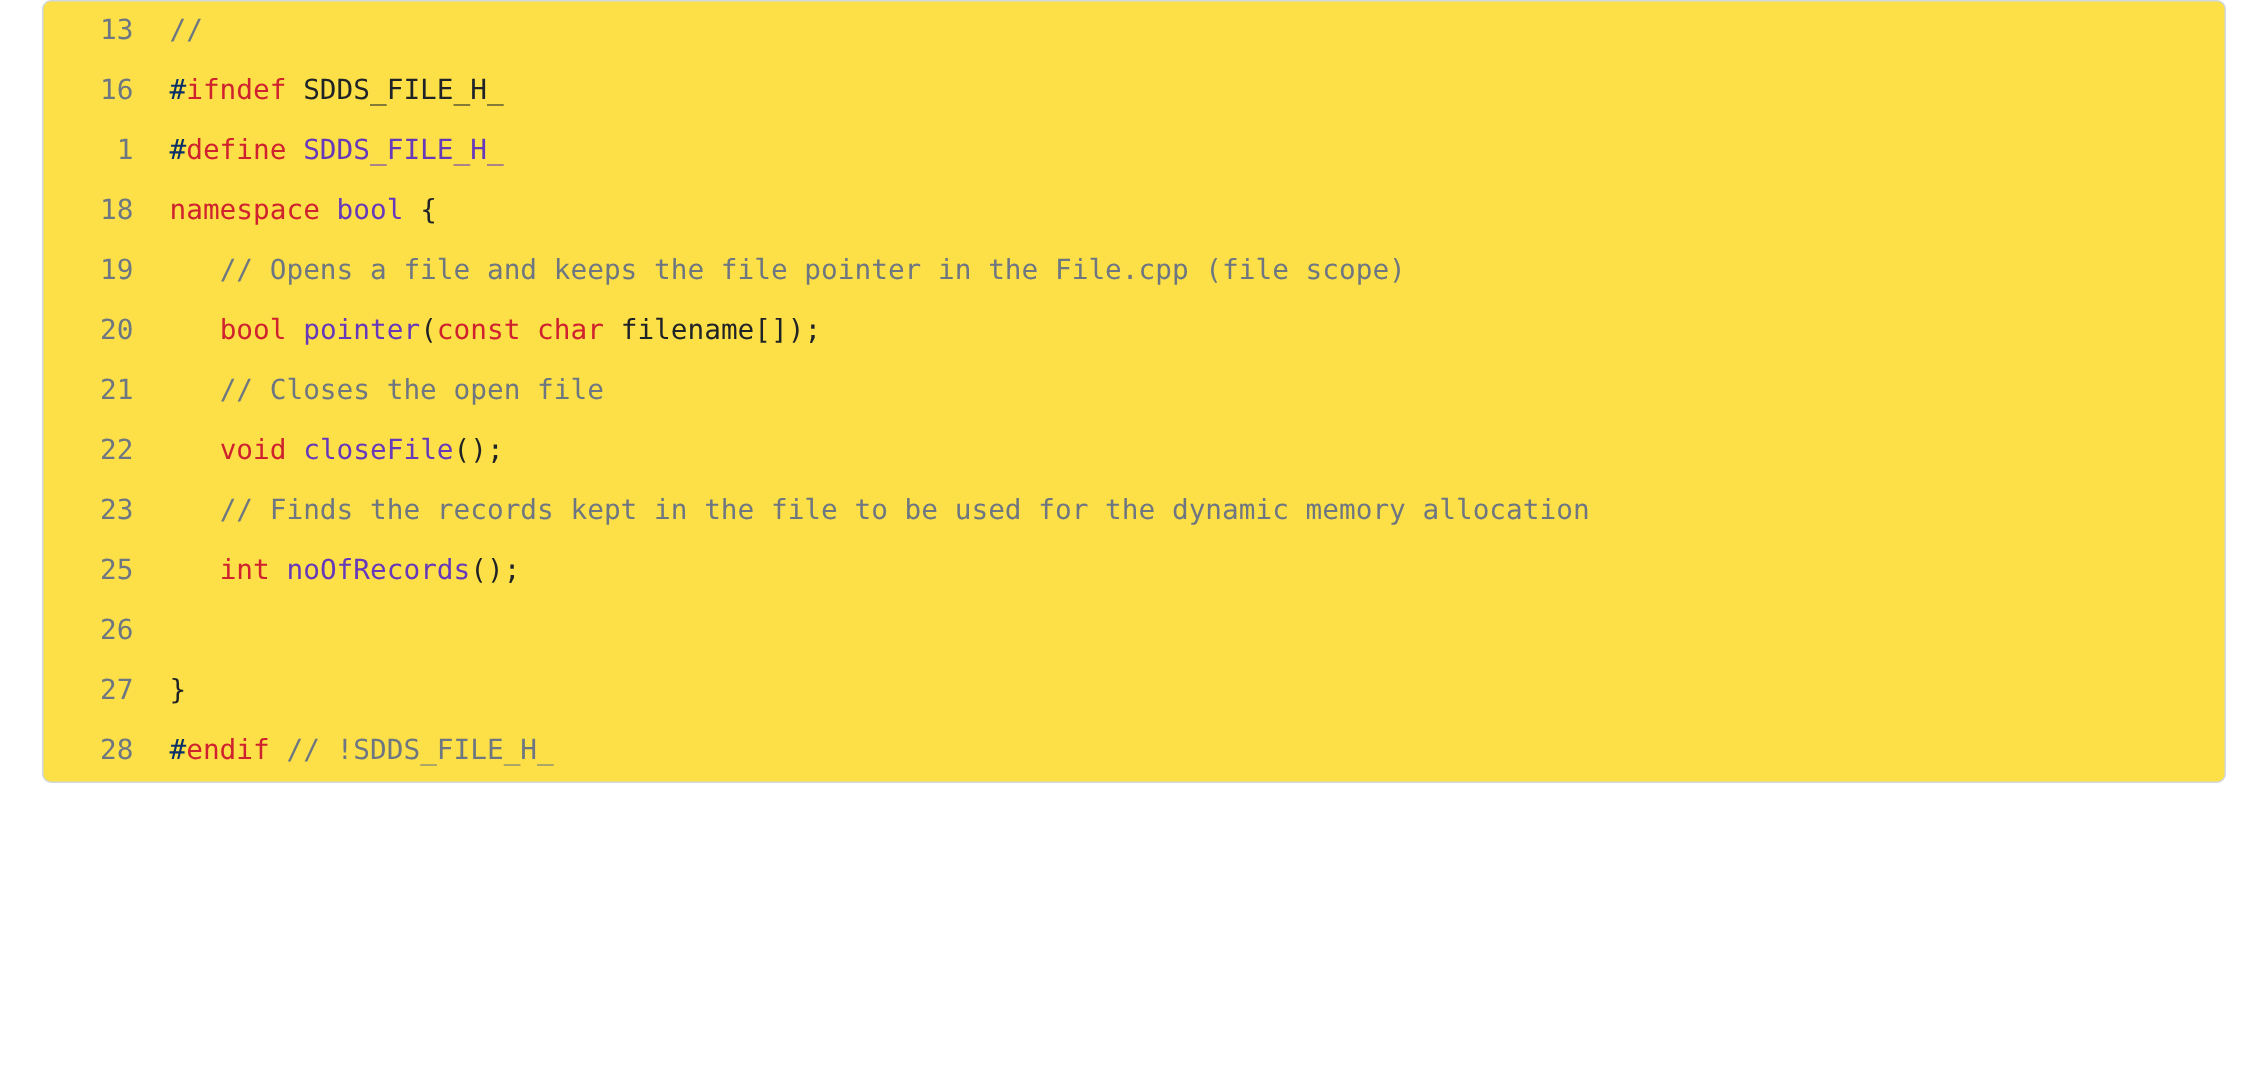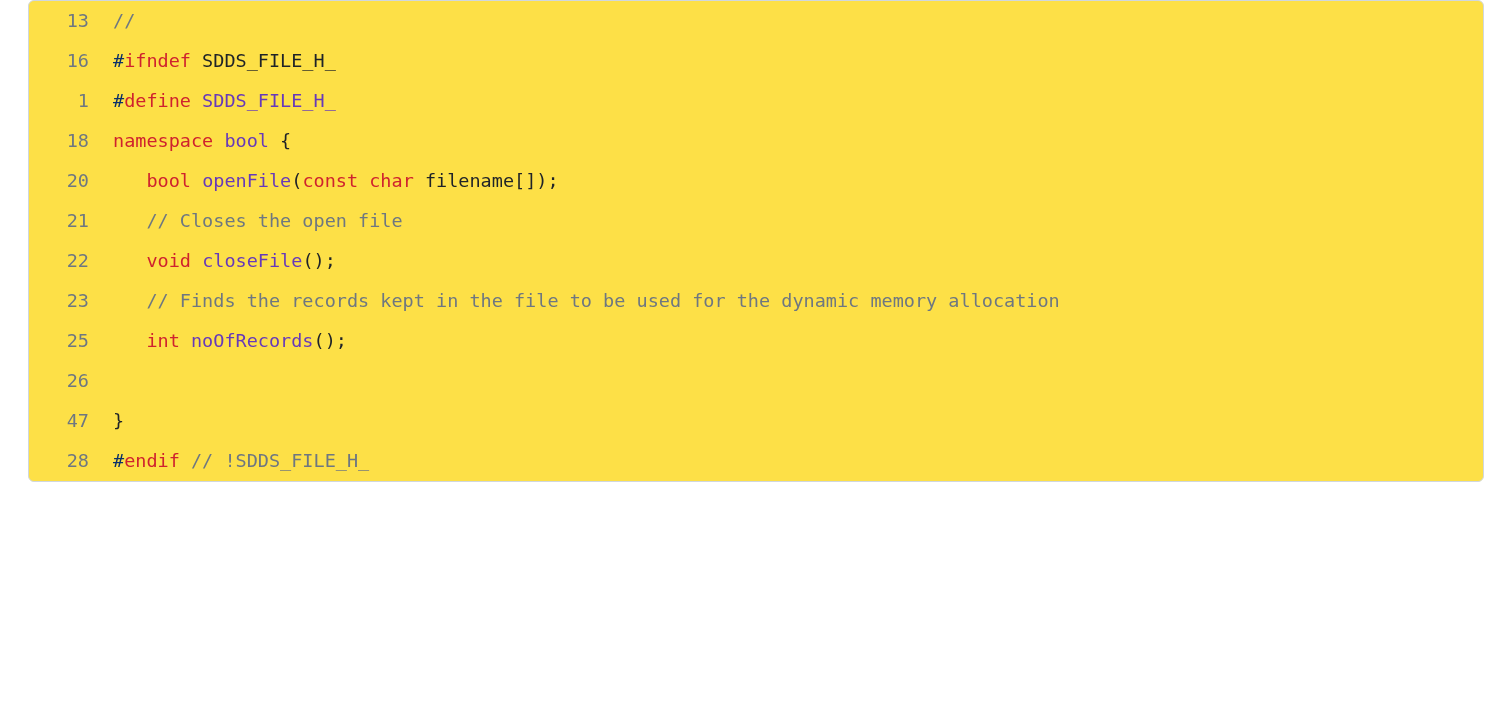--- a/index.html
+++ b/index.html
@@ -41,21 +41,22 @@
   .pl-s  { color: #0a3069; } 
 </style>
 </head>
 <body>
 
 <div class="code-container" id="code-container">
     <div class="code-row"><div class="line-number">13</div><div class="code-content"><span class="pl-c">//</span></div></div>
     <div class="code-row"><div class="line-number">16</div><div class="code-content"><span class="pl-s">#</span><span class="pl-k">ifndef</span><span> </span><span class="pl-smi">SDDS_FILE_H_</span></div></div>
     <div class="code-row"><div class="line-number">1</div><div class="code-content"><span class="pl-s">#</span><span class="pl-k">define</span><span> </span><span class="pl-en">SDDS_FILE_H_</span></div></div>
     <div class="code-row"><div class="line-number">18</div><div class="code-content"><span class="pl-k">namespace</span><span> </span><span class="pl-en">bool</span><span> {</span></div></div>
-    <div class="code-row"><div class="line-number">20</div><div class="code-content"><span>   </span><span class="pl-k">bool</span><span> </span><span class="pl-en">openFile</span><span>(</span><span class="pl-k">const</span><span> </span><span class="pl-k">char</span><span> </span><span class="pl-smi">filename</span><span>[]);</span></div></div>
+    <div class="code-row"><div class="line-number">19</div><div class="code-content"><span>   </span><span class="pl-c">// Opens a file and keeps the file pointer in the File.cpp (file scope)</span></div></div>
+    <div class="code-row"><div class="line-number">20</div><div class="code-content"><span>   </span><span class="pl-k">bool</span><span> </span><span class="pl-en">pointer</span><span>(</span><span class="pl-k">const</span><span> </span><span class="pl-k">char</span><span> </span><span class="pl-smi">filename</span><span>[]);</span></div></div>
     <div class="code-row"><div class="line-number">21</div><div class="code-content"><span>   </span><span class="pl-c">// Closes the open file</span></div></div>
     <div class="code-row"><div class="line-number">22</div><div class="code-content"><span>   </span><span class="pl-k">void</span><span> </span><span class="pl-en">closeFile</span><span>();</span></div></div>
     <div class="code-row"><div class="line-number">23</div><div class="code-content"><span>   </span><span class="pl-c">// Finds the records kept in the file to be used for the dynamic memory allocation</span></div></div>
     <div class="code-row"><div class="line-number">25</div><div class="code-content"><span>   </span><span class="pl-k">int</span><span> </span><span class="pl-en">noOfRecords</span><span>();</span></div></div>
     <div class="code-row"><div class="line-number">26</div><div class="code-content"><span></span></div></div>
-    <div class="code-row"><div class="line-number">47</div><div class="code-content"><span>}</span></div></div>
+    <div class="code-row"><div class="line-number">27</div><div class="code-content"><span>}</span></div></div>
     <div class="code-row"><div class="line-number">28</div><div class="code-content"><span class="pl-s">#</span><span class="pl-k">endif</span><span> </span><span class="pl-c">// !SDDS_FILE_H_</span></div></div>
   </div>
 
 </body></html>

